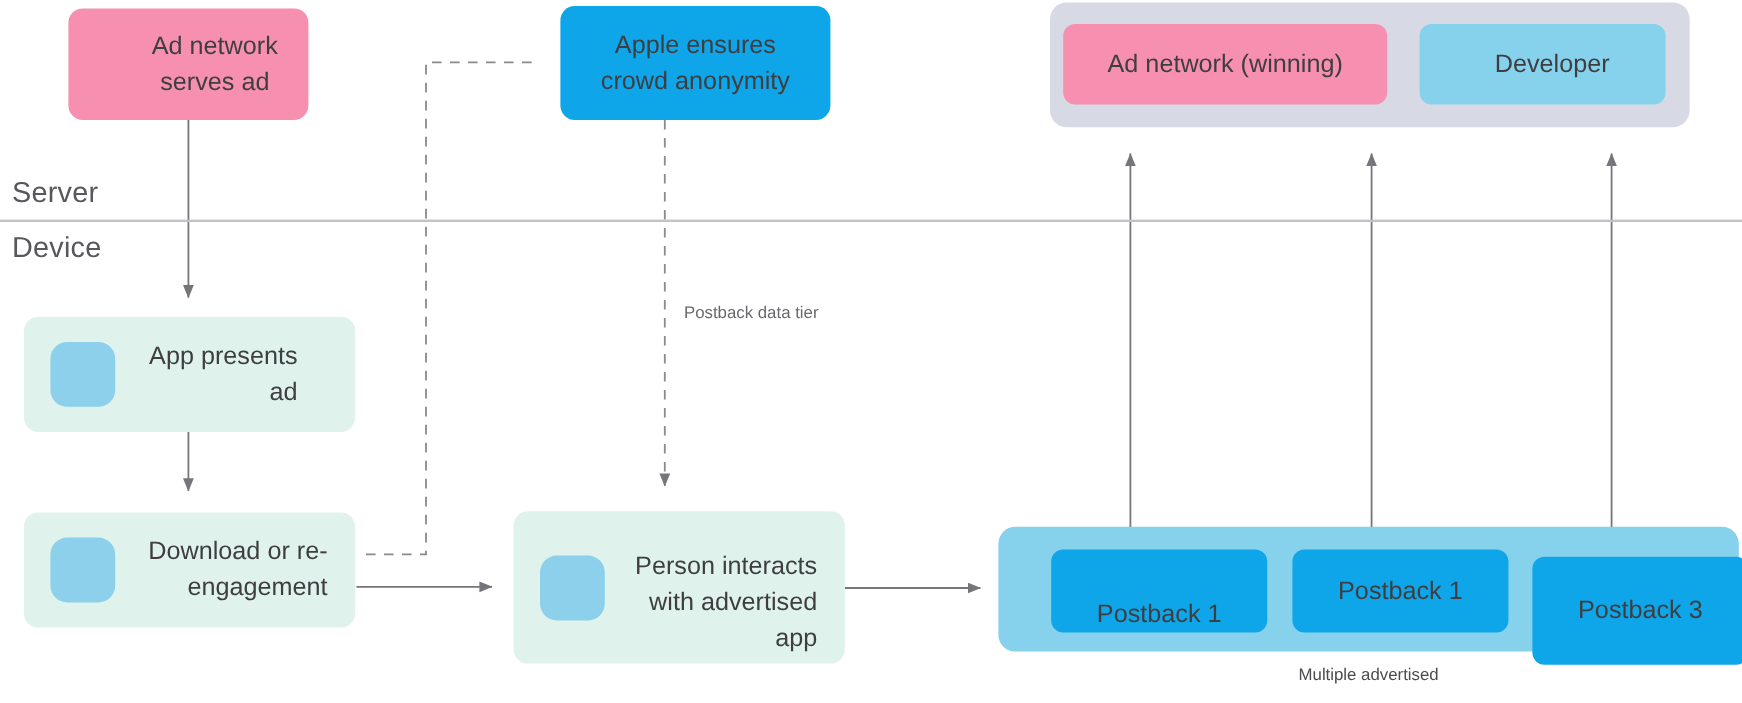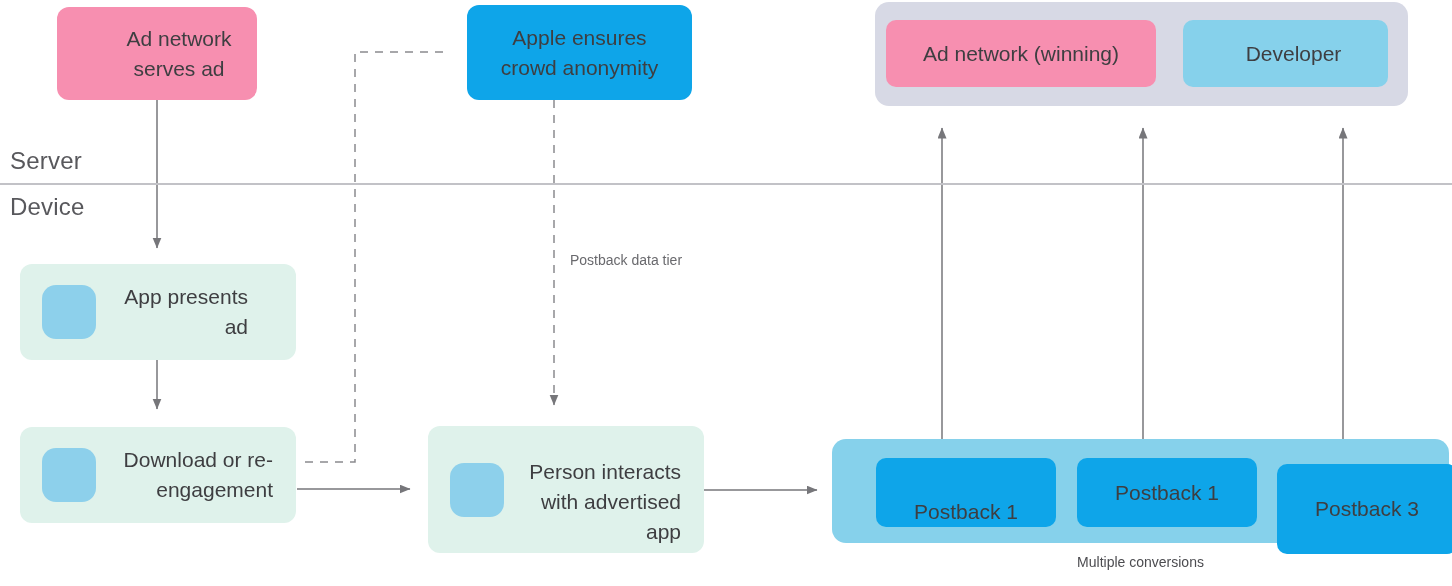--- a/index.html
+++ b/index.html
@@ -186,15 +186,15 @@
     </div>
     <div class="node orange postback-2">
       <span class="txt">Postback 1</span>
     </div>
     <div class="node orange postback-3">
       <span class="txt">Postback 3</span>
     </div>
   </div>
 
   <div class="annotation tier">Postback data tier</div>
-  <div class="annotation conversions">Multiple conversions</div>
+  <div class="annotation conversions">Multiple advertised</div>
 
 </div>
 
 </body></html>

